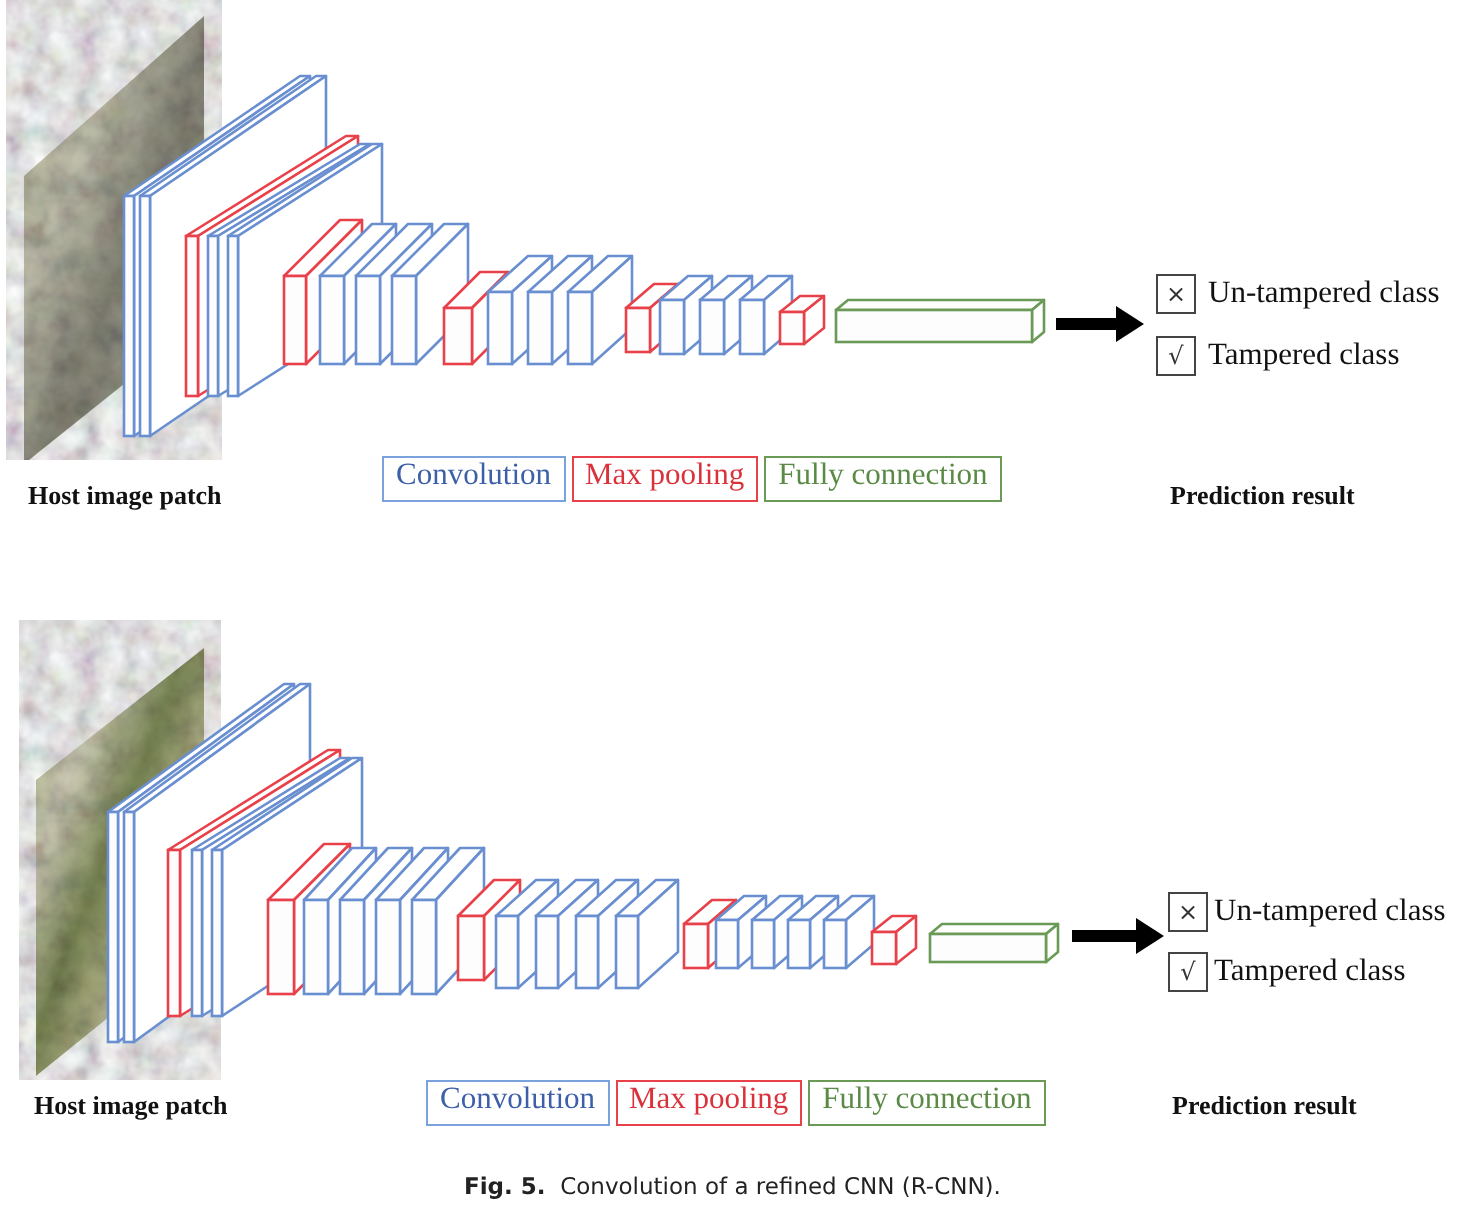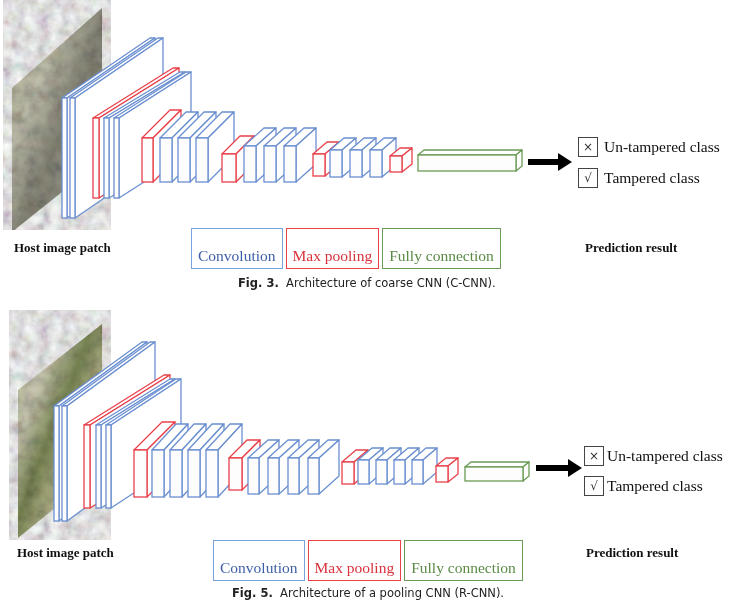--- a/index.html
+++ b/index.html
@@ -3,21 +3,21 @@
 <meta charset="utf-8">
 <style>
   html, body { margin: 0; padding: 0; background: #ffffff; }
   body { width: 736px; height: 607px; position: relative; overflow: hidden; font-family: "Liberation Serif", serif; }
   .figure { position: absolute; left: 0; width: 736px; }
   #fig3 { top: 0; height: 300px; }
   #fig4 { top: 310px; height: 297px; }
   svg.arch { position: absolute; left: 0; top: 0; }
   .label-bold { position: absolute; font-family: "Liberation Serif", serif; font-weight: bold; font-size: 13px; color: #111; white-space: nowrap; }
   .legend { position: absolute; display: flex; gap: 3px; }
-  .legend-box { border: 1.5px solid; padding: 18px 6px 3px 6px; font-size: 15.5px; font-family: "Liberation Serif", serif; white-space: nowrap; background:#fff; }
+  .legend-box { border: 1.5px solid; padding: 0 6px 3px 6px; font-size: 15.5px; font-family: "Liberation Serif", serif; white-space: nowrap; background:#fff; }
   .caption { position: absolute; font-family: "DejaVu Sans", sans-serif; font-size: 11.5px; color: #222; white-space: nowrap; }
   .caption b { font-weight: bold; }
   .result { position: absolute; font-family: "Liberation Serif", serif; font-size: 15.5px; color: #111; }
   .result-row { display: flex; align-items: center; height: 27px; }
   .chk { width: 18px; height: 18px; border: 1.2px solid #444; display: inline-flex; align-items: center; justify-content: center; font-size: 12px; color: #333; margin-right: 6px; background: #fff; font-family: "DejaVu Sans", sans-serif; }
 </style>
 </head>
 <body>
 
 <div class="figure" id="fig3">
@@ -147,23 +147,20 @@
   <div class="result" style="left:578px; top:133px;">
     <div class="result-row">
       <span class="chk">×</span>
       <span>Un-tampered class</span>
     </div>
     <div class="result-row" style="margin-top:4px;">
       <span class="chk">√</span>
       <span>Tampered class</span>
     </div>
   </div>
-  <div class="caption" style="left:238px; top:276px;">
-    <b>Fig. 3.</b>&nbsp;&nbsp;<span>Architecture of coarse CNN (C-CNN).</span>
-  </div>
 </div>
 
 <div class="figure" id="fig4">
   <svg class="arch" id="svg-fig4" width="736" height="230">
       <defs>
         <linearGradient id="img4" x1="0" y1="0" x2="1" y2="1">
           <stop offset="0" stop-color="#8e9c6a"></stop>
           <stop offset="0.25" stop-color="#d8d5bf"></stop>
           <stop offset="0.45" stop-color="#7f8c58"></stop>
           <stop offset="0.65" stop-color="#c4c29a"></stop>
@@ -303,15 +300,15 @@
     <div class="result-row">
       <span class="chk" style="margin-right:3px;">×</span>
       <span>Un-tampered class</span>
     </div>
     <div class="result-row" style="margin-top:3px;">
       <span class="chk" style="margin-right:3px;">√</span>
       <span>Tampered class</span>
     </div>
   </div>
   <div class="caption" style="left:232px; top:276px;">
-    <b>Fig. 5.</b>&nbsp;&nbsp;<span>Architecture of a pooling CNN (R-CNN).</span>
+    <b>Fig. 5.</b>&nbsp;&nbsp;<span>Convolution of a refined CNN (R-CNN).</span>
   </div>
 </div>
 
 </body></html>

